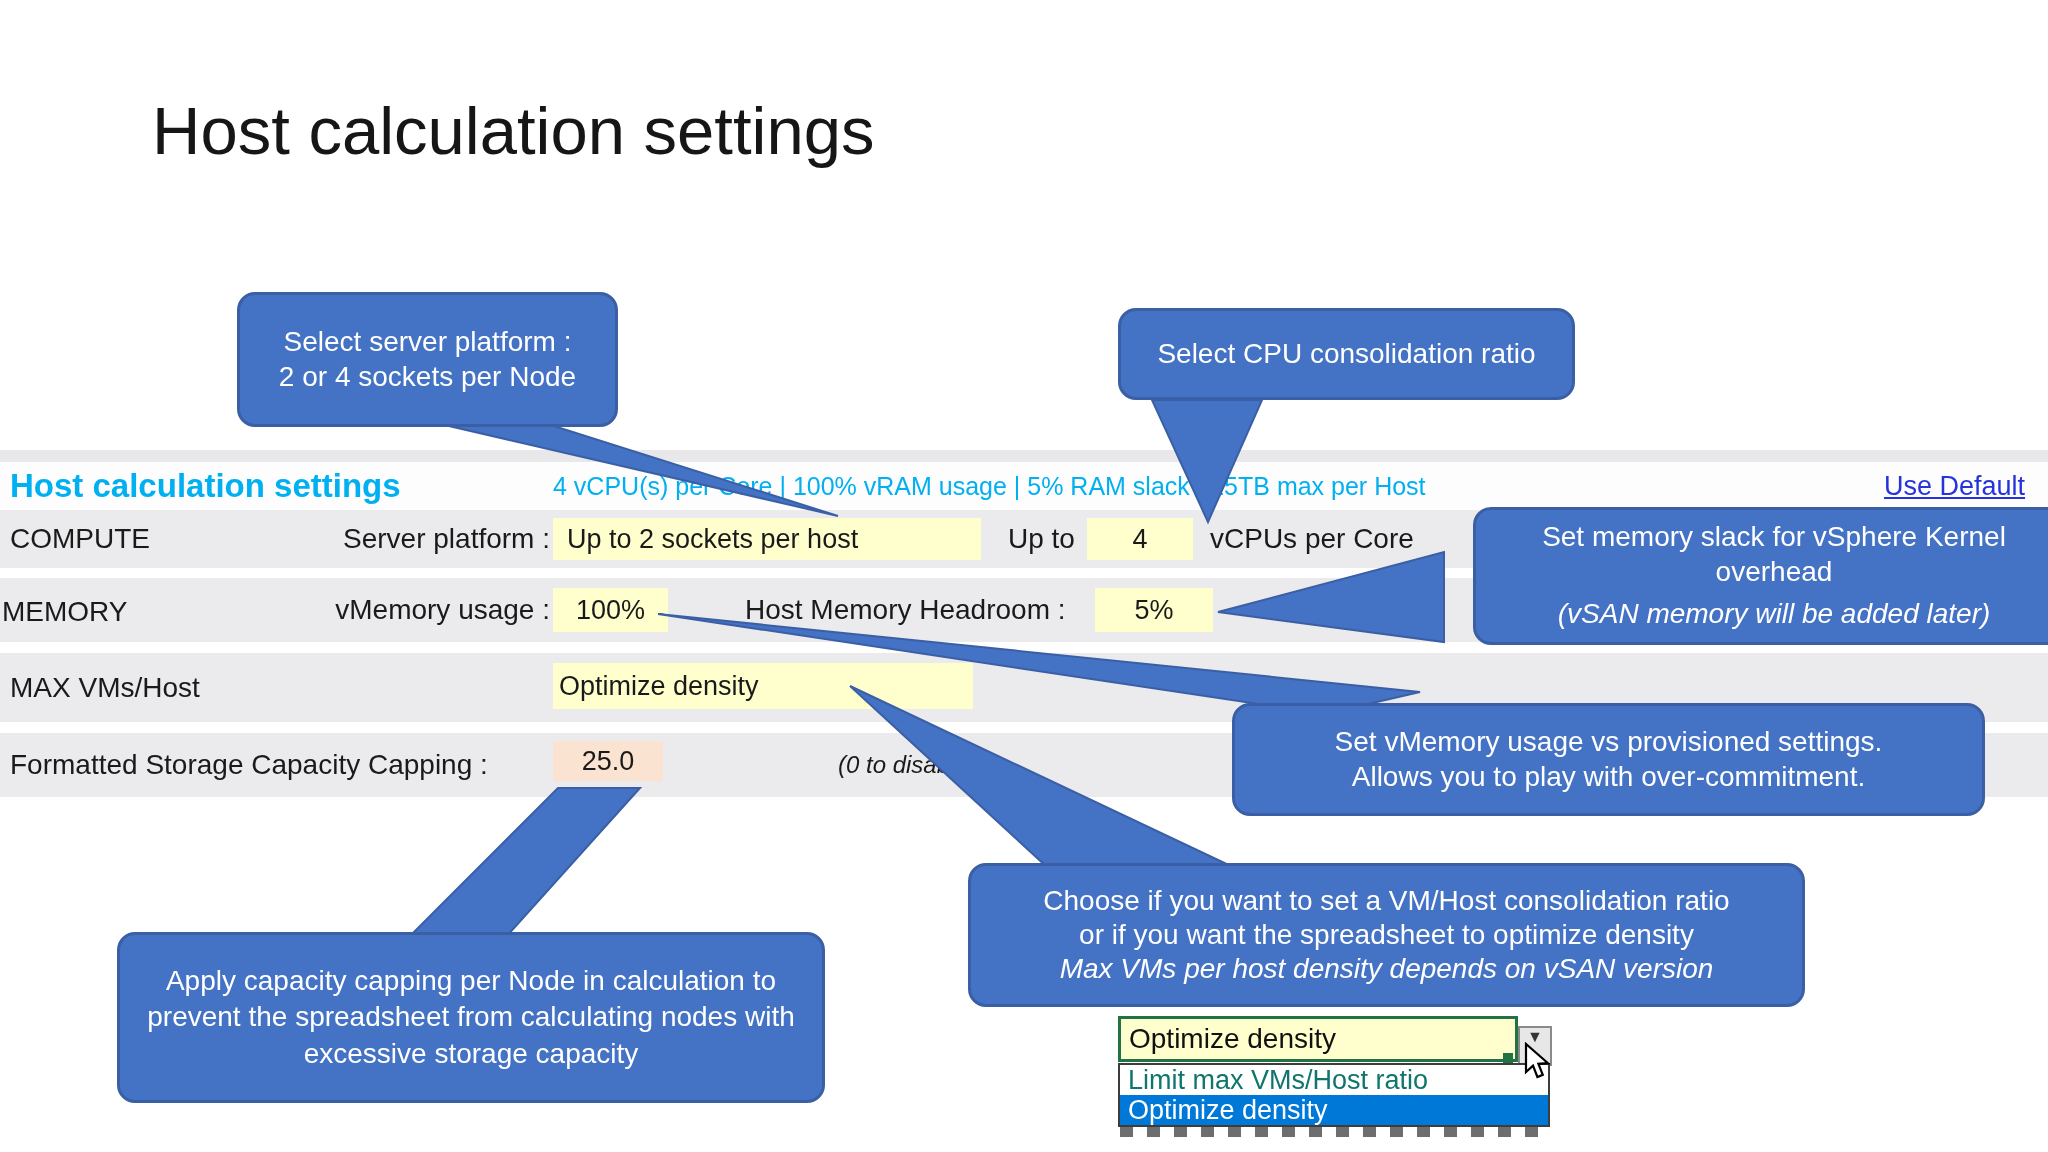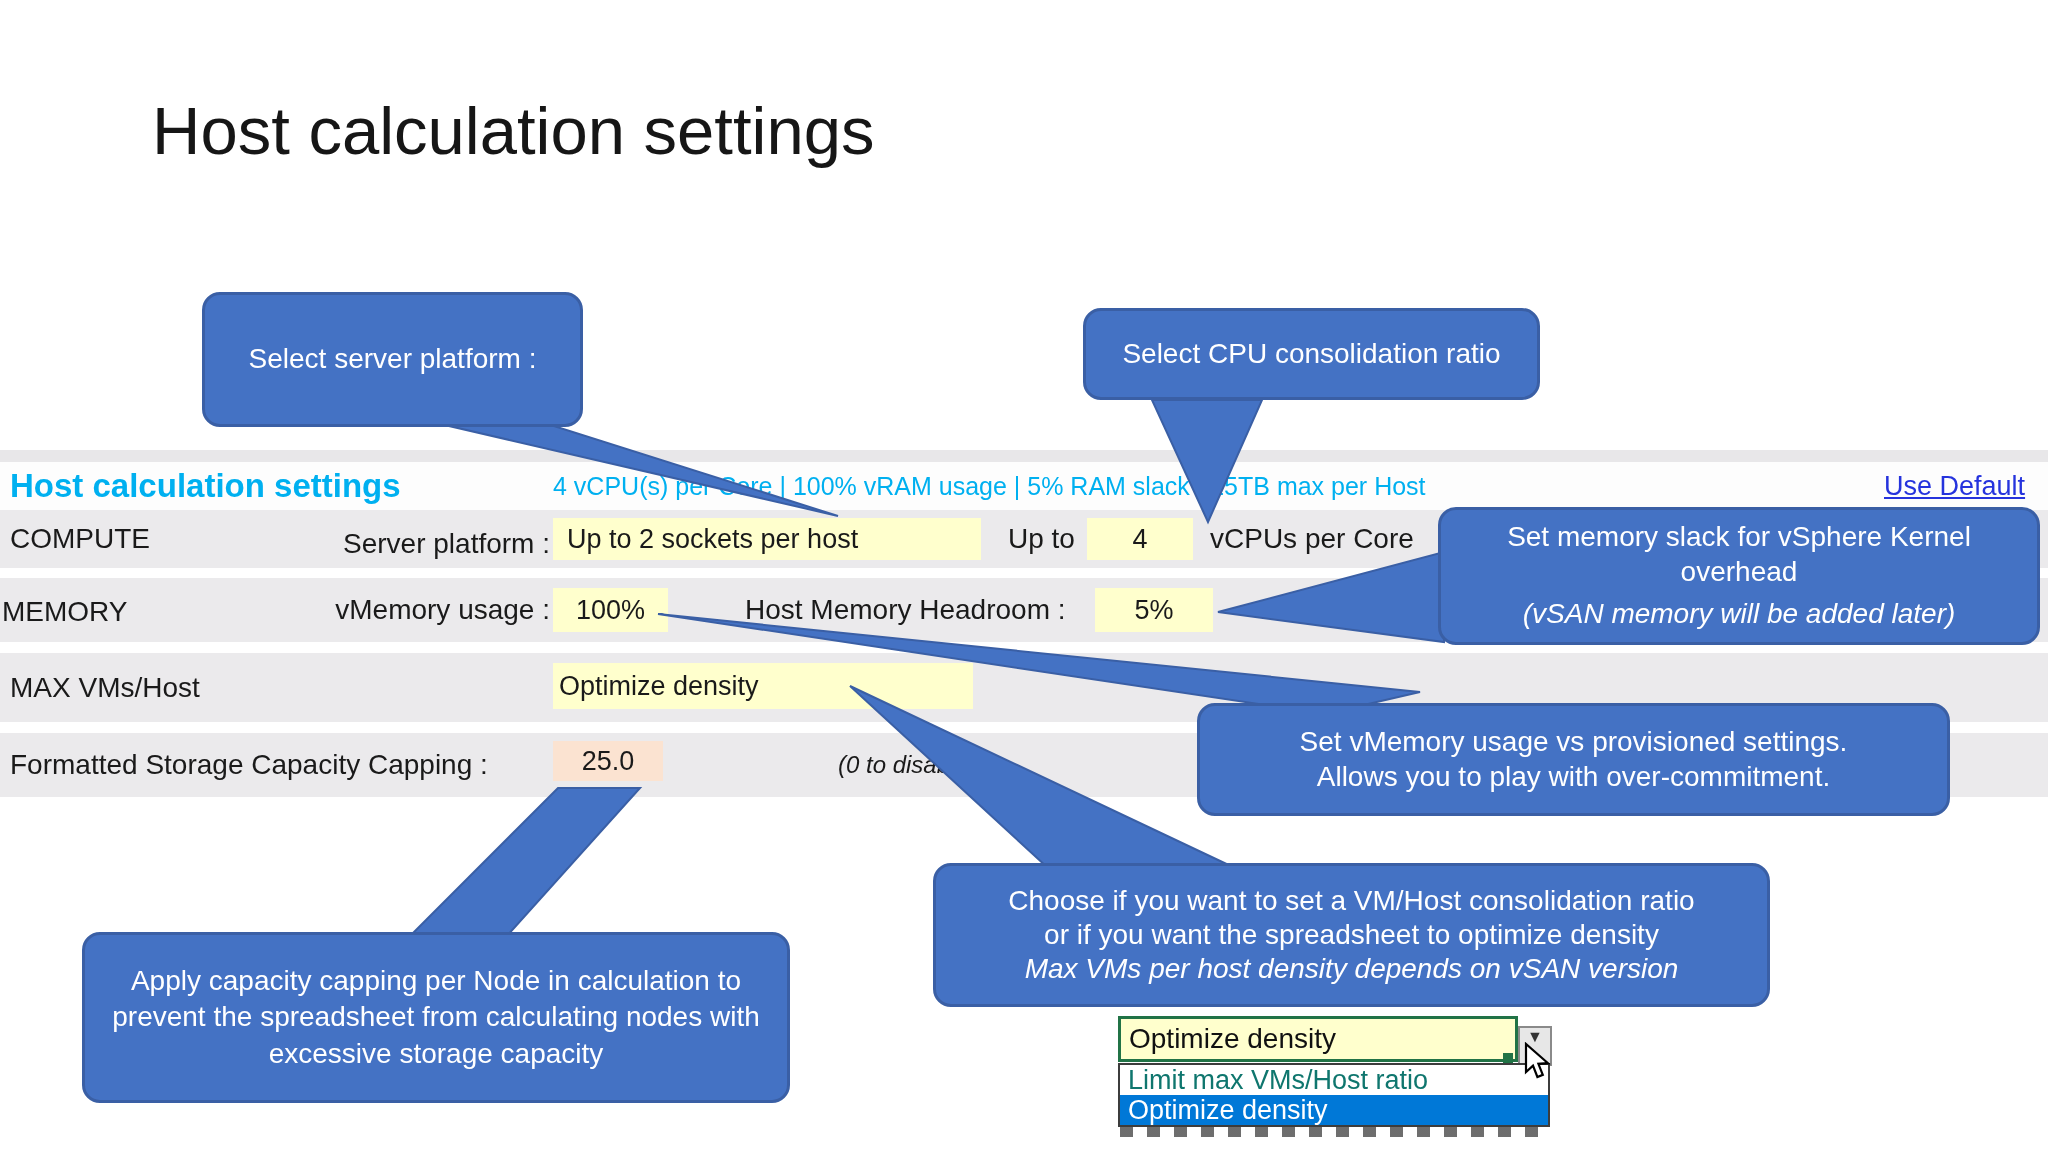--- a/index.html
+++ b/index.html
@@ -34,21 +34,21 @@
   .link-default{left:1884px;color:var(--link-default);}
 
   .field{position:absolute;display:flex;align-items:center;font-size:27px;color:#1a1a1a;}
   .field-yellow{background:var(--field-yellow);}
   .field-peach{background:var(--field-peach);}
   .center{justify-content:center;}
 
   
   .callout{position:absolute;background:var(--accent);border:3px solid var(--accent-border);
     border-radius:18px;color:#ffffff;display:flex;flex-direction:column;align-items:center;
-    justify-content:center;text-align:center;font-size:28px;line-height:1.22;z-index:30;box-sizing:border-box;}
+    justify-content:center;text-align:center;font-size:28px;line-height:1.22;z-index:30;box-sizing:border-box;margin-left:35px;}
   .callout .note{font-style:italic;}
   #connectors{position:absolute;left:0;top:0;z-index:20;pointer-events:none;}
 
   
   .dd-field{left:1118px;top:1016px;width:400px;height:46px;background:var(--field-yellow);
     border:3px solid var(--dd-green);box-sizing:border-box;font-size:28px;color:#111;
     display:flex;align-items:center;padding-left:8px;z-index:40;}
   .dd-handle{position:absolute;left:1503px;top:1053px;width:10px;height:10px;background:var(--dd-green);z-index:41;}
   .dd-button{left:1518px;top:1026px;width:34px;height:40px;background:#e7e7e7;border:2px solid #8a8a8a;
     box-sizing:border-box;display:flex;align-items:flex-start;justify-content:center;z-index:40;
@@ -74,21 +74,21 @@
   <div class="band row-gray row-memory"></div>
   <div class="band row-gray row-maxvms"></div>
   <div class="band row-gray row-storage"></div>
 
   <div class="abs rowtext panel-title">Host calculation settings</div>
   <div class="abs rowtext panel-subtitle">4 vCPU(s) per Core | 100% vRAM usage | 5% RAM slack | 25TB max per Host</div>
   <div class="abs rowtext link link-close">Close</div>
   <div class="abs rowtext link link-default">Use Default</div>
 
   <div class="abs rowtext" style="left:10px;top:510px;height:58px;">COMPUTE</div>
-  <div class="abs rowtext" style="left:320px;top:510px;height:67px;width:230px;justify-content:flex-end;">Server platform :</div>
+  <div class="abs rowtext" style="left:320px;top:510px;height:58px;width:230px;justify-content:flex-end;">Server platform :</div>
   <div class="field field-yellow" style="left:553px;top:518px;width:414px;height:42px;padding-left:14px;">Up to 2 sockets per host</div>
   <div class="abs rowtext" style="left:1008px;top:510px;height:58px;">Up to</div>
   <div class="field field-yellow center" style="left:1087px;top:518px;width:106px;height:42px;">4</div>
   <div class="abs rowtext" style="left:1210px;top:510px;height:58px;">vCPUs per Core</div>
 
   <div class="abs rowtext" style="left:2px;top:578px;height:68px;">MEMORY</div>
   <div class="abs rowtext" style="left:320px;top:578px;height:64px;width:230px;justify-content:flex-end;">vMemory usage :</div>
   <div class="field field-yellow center" style="left:553px;top:588px;width:115px;height:44px;">100%</div>
   <div class="abs rowtext" style="left:745px;top:578px;height:64px;">Host Memory Headroom :</div>
   <div class="field field-yellow center" style="left:1095px;top:588px;width:118px;height:44px;">5%</div>
@@ -104,20 +104,21 @@
     <polygon points="423,420 535,420 838,516" fill="#4472c4" stroke="#3a5fa5" stroke-width="2"></polygon>
     <polygon points="1152,400 1262,400 1208,522" fill="#4472c4" stroke="#3a5fa5" stroke-width="2"></polygon>
     <polygon points="1218,612 1444,552 1444,642" fill="#4472c4" stroke="#3a5fa5" stroke-width="2"></polygon>
     <polygon points="658,614 1420,692 1325,714" fill="#4472c4" stroke="#3a5fa5" stroke-width="2"></polygon>
     <polygon points="850,686 1235,868 1048,868" fill="#4472c4" stroke="#3a5fa5" stroke-width="2"></polygon>
     <polygon points="558,788 640,788 505,938 408,938" fill="#4472c4" stroke="#3a5fa5" stroke-width="2"></polygon>
   </svg>
 
   <div class="callout" style="left:202px;top:292px;width:381px;height:135px;">
     <div>Select server platform :</div>
+    <div>2 or 4 sockets per Node</div>
   </div>
 
   <div class="callout" style="left:1083px;top:308px;width:457px;height:92px;">
     <div>Select CPU consolidation ratio</div>
   </div>
 
   <div class="callout" style="left:1438px;top:507px;width:602px;height:138px;padding:6px 26px;justify-content:space-around;">
     <div>Set memory slack for vSphere Kernel overhead</div>
     <div class="note">(vSAN memory will be added later)</div>
   </div>

